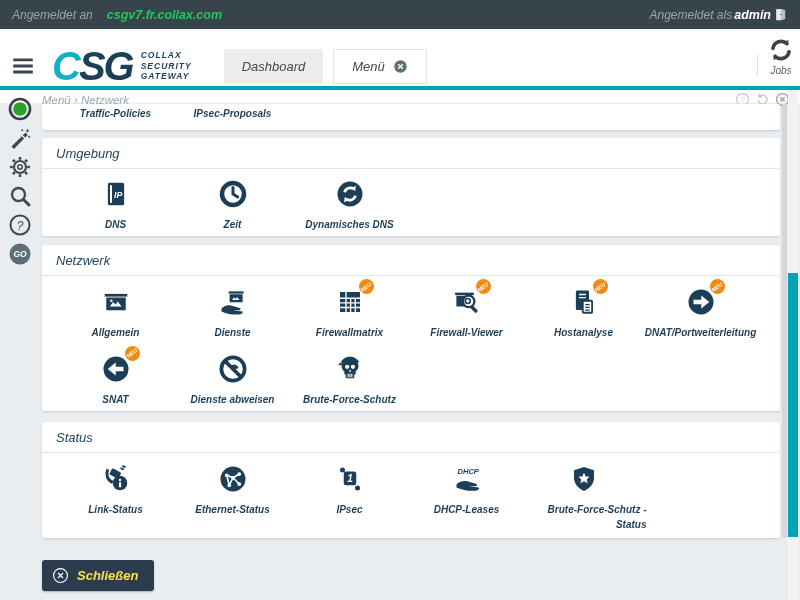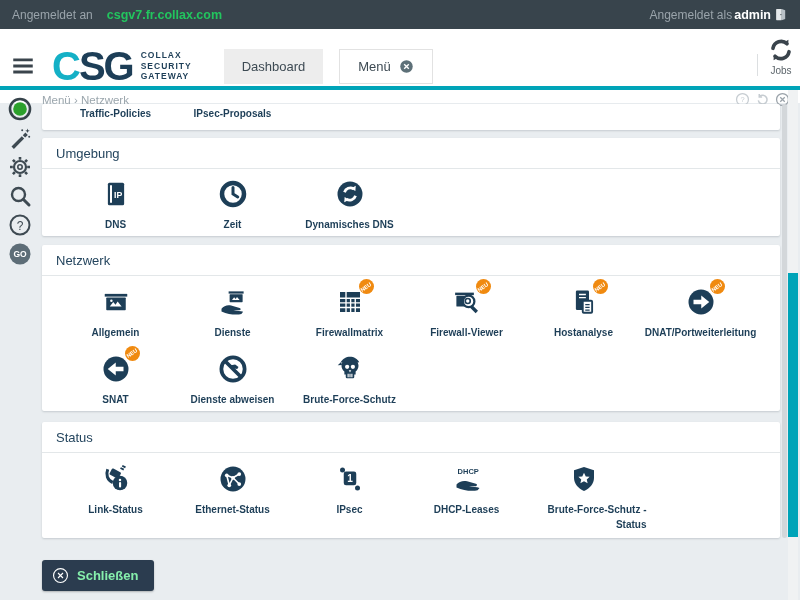--- a/index.html
+++ b/index.html
@@ -1,38 +1,38 @@
 <!DOCTYPE html>
 <html><head>
 <meta charset="utf-8">
 <style>
   * { margin:0; padding:0; box-sizing:border-box; }
   html,body { width:800px; height:600px; }
   body { font-family:"Liberation Sans", sans-serif; background:#e9edf0; overflow:hidden; }
-  #app { position:relative; width:800px; height:600px; background:#e9edf0; }
+  #app { position:relative; width:800px; height:600px; background:#e9edf0;font-style:italic; }
 
   
   .topbar { position:absolute; left:0; top:0; width:800px; height:29px; background:#38444c;
             display:flex; align-items:center; padding:0 12px; font-size:12px; color:#9aa4ab; }
   .topbar .host { color:#22c55e; font-weight:bold; margin-left:14px; font-size:12.5px; }
   .topbar .right { margin-left:auto; display:flex; align-items:center; gap:2px; }
   .topbar .user { color:#ffffff; font-weight:bold; font-size:12.5px; }
   .topbar .svg-icon { width:15px; height:15px; display:inline-block; }
 
   
   .header { position:absolute; left:0; top:29px; width:800px; height:74px; background:#ffffff;
             display:flex; align-items:center; }
   .hamburger { width:26px; height:26px; margin-left:10px; color:#3a444c; cursor:pointer; }
   .logo { display:flex; align-items:center; margin-left:16px; }
   .logo-word { font-size:40px; font-weight:bold; letter-spacing:-2px; line-height:1; }
   .logo-c { color:#14b0c6; }
   .logo-sg { color:#1d3e57; }
   .logo-sub { margin-left:8px; font-size:8.5px; font-weight:bold; color:#1d3e57;
               letter-spacing:1px; line-height:1.25; }
-  .tabs { display:flex; gap:16px; margin-left:32px; }
+  .tabs { display:flex; gap:10px; margin-left:32px; }
   .tab { height:35px; display:flex; align-items:center; gap:8px; padding:0 18px;
          font-size:13px; color:#3d4a53; cursor:pointer; }
   .tab.gray { background:#ededed; }
   .tab.white { background:#ffffff; border:1px solid #e2e2e2; }
   .tab .svg-icon { width:15px; height:15px; }
   .header-right { position:absolute; right:6px; top:8px; display:flex; align-items:flex-end; }
   .header-div { width:1px; height:22px; background:#dcdfe1; margin-top:8px; margin-right:10px; }
   .jobs { display:flex; flex-direction:column; align-items:center; cursor:pointer; }
   .jobs .svg-icon { width:26px; height:26px; color:#3a444c; }
   .jobs-label { font-size:10px; color:#5b646a; margin-top:2px; }
@@ -78,21 +78,21 @@
   .sec-firewall .row-0 { margin-top:9px; }
   .sec-firewall .row-1 { margin-top:11px; }
   .sec-status { height:116px; }
   .sec-status .menu-row { margin-top:9px; }
 
   
   .close-btn { position:absolute; left:42px; top:560px; height:31px; background:#2b3c4f;
                border-radius:3px; display:flex; align-items:center; gap:8px; padding:0 16px 0 10px;
                cursor:pointer; box-shadow:0 1px 2px rgba(0,0,0,.25); }
   .close-btn .svg-icon { width:17px; height:17px; color:#ffffff; }
-  .close-btn-label { color:#86efac; font-size:13px; font-weight:bold; }
+  .close-btn-label { color:#fde047; font-size:13px; font-weight:bold; }
 
   
   .inner-scrollbar { position:absolute; left:782px; top:104px; width:5px; height:434px;
                      background:#d3d7da; border-radius:3px; cursor:pointer; }
   .outer-track { position:absolute; left:788px; top:90px; width:10px; height:510px;
                  background:#f0f2f3; cursor:pointer; }
   .outer-thumb { position:absolute; left:0; top:183px; width:10px; height:264px; background:#00a4b8; }
 
   .svg-icon { display:inline-block; }
   .svg-icon svg { width:100%; height:100%; display:block; }

